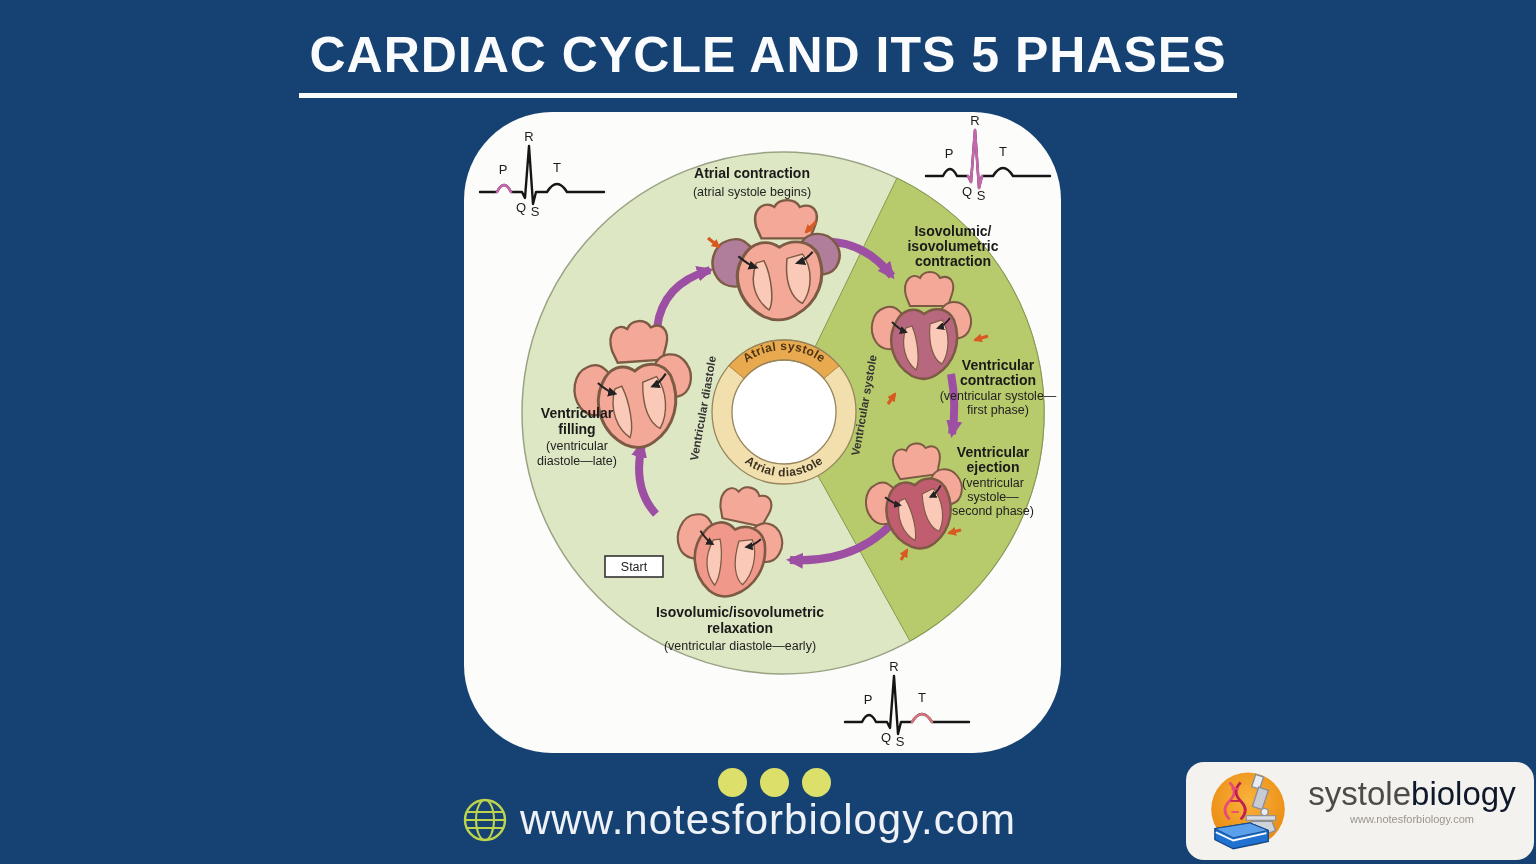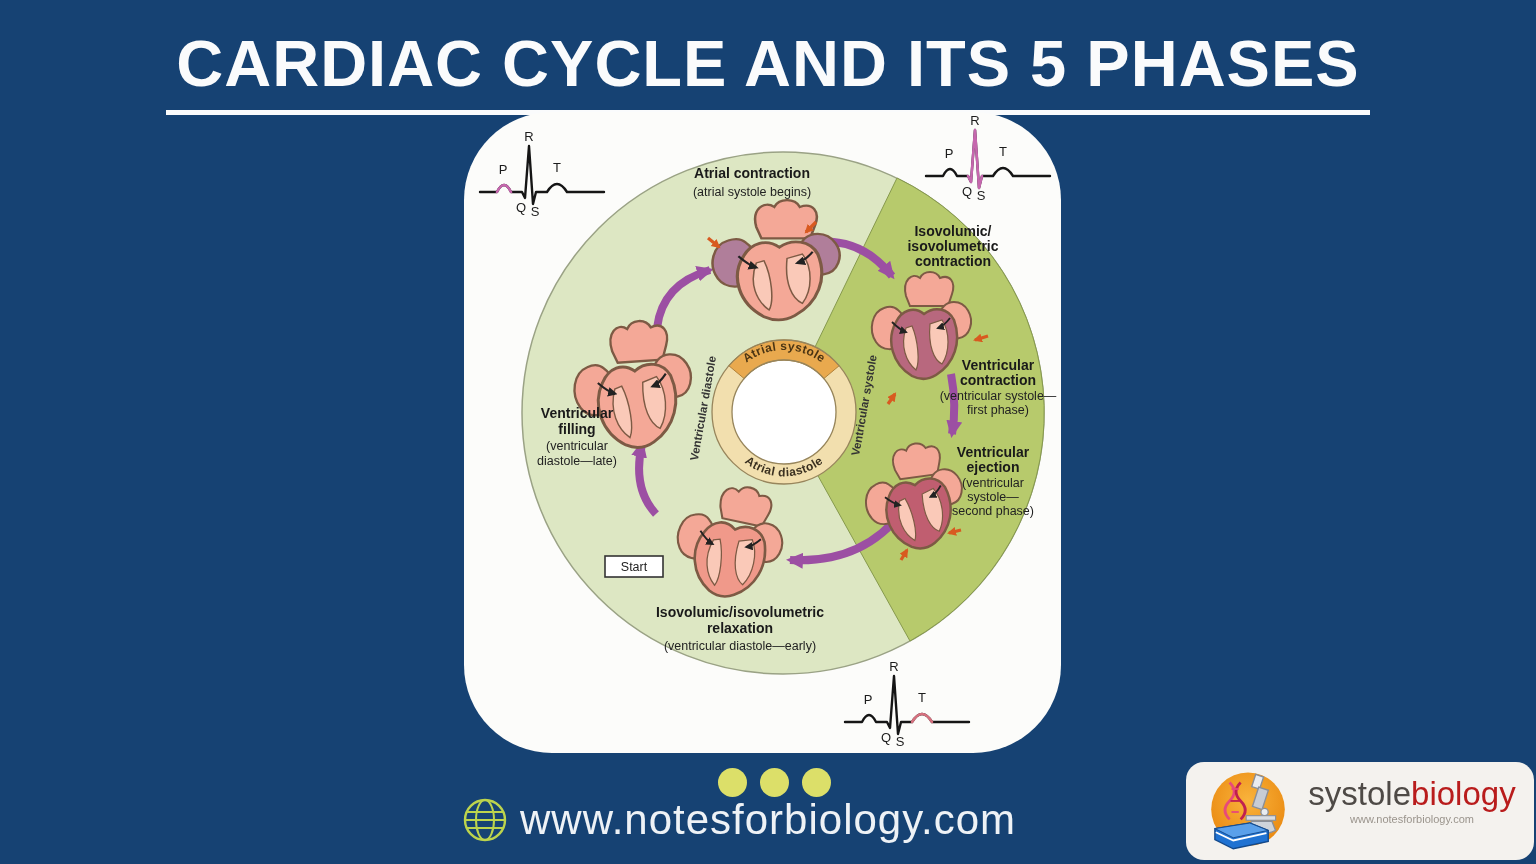--- a/index.html
+++ b/index.html
@@ -5,21 +5,21 @@
   * { margin:0; padding:0; box-sizing:border-box; }
   html,body { width:1536px; height:864px; }
   .page {
     position:relative; width:1536px; height:864px;
     background:#164273; overflow:hidden;
     font-family:"Liberation Sans", sans-serif;
   }
   
   .title-wrap { position:absolute; top:26px; left:0; width:100%; text-align:center; }
   .title {
-    display:inline-block; color:#fafbfc; font-weight:bold; font-size:65px;
+    display:inline-block; color:#fafbfc; font-weight:bold; font-size:50px;
     letter-spacing:1px; border-bottom:5px solid #fafbfc; padding:0 10px 9px 10px;
   }
   
   .card {
     position:absolute; left:464px; top:112px; width:597px; height:641px;
     background:#fcfcfa; border-radius:88px;
   }
   .diagram-svg { position:absolute; inset:0; }
   svg text { font-family:"Liberation Sans", sans-serif; }
   .phase-name { font-size:14px; font-weight:bold; fill:#1a1a1a; }
@@ -43,21 +43,21 @@
   .site-url { color:#eef2f6; font-size:42px; letter-spacing:1px; line-height:48px; font-weight:400; }
   
   .logo-card {
     position:absolute; left:1186px; top:762px; width:348px; height:98px;
     background:#f4f2ee; border-radius:18px;
   }
   .logo-art { position:absolute; left:16px; top:4px; }
   .logo-text { position:absolute; left:116px; top:14px; width:220px; text-align:center; }
   .logo-line1 { font-size:33px; line-height:36px; white-space:nowrap; }
   .logo-line1 .p1 { color:#4e4a46; }
-  .logo-line1 .p2 { color:#b91c1c; }
+  .logo-line1 .p2 { color:#0f172a; }
   .logo-line2 { font-size:11px; color:#9a948c; margin-top:1px; }
 </style>
 </head>
 <body>
 
 <div class="page">
 
   <div class="title-wrap">
     <h1 class="title">CARDIAC CYCLE AND ITS 5 PHASES</h1>
   </div>

